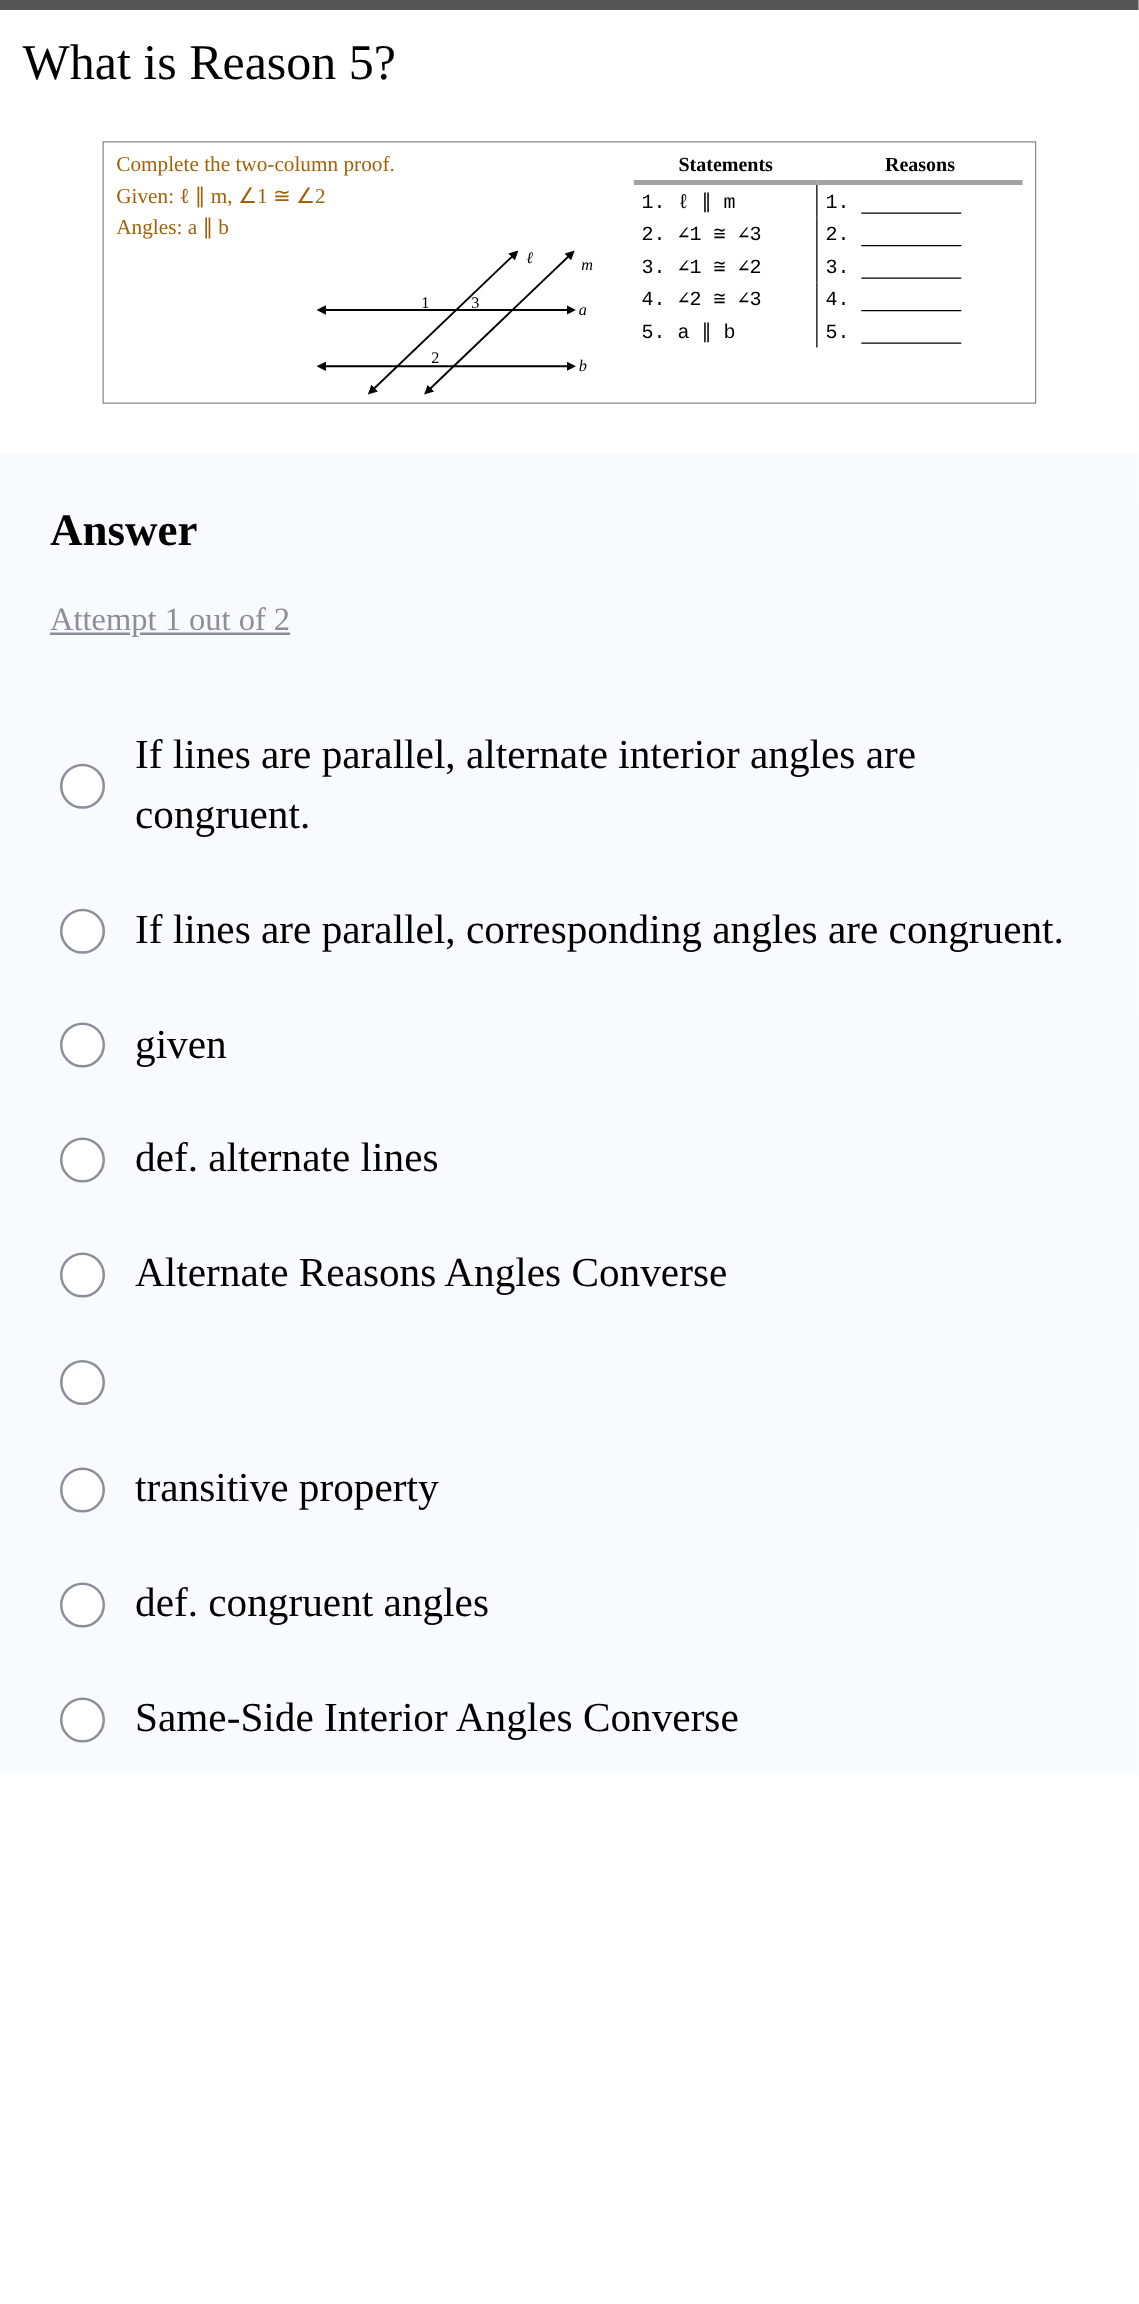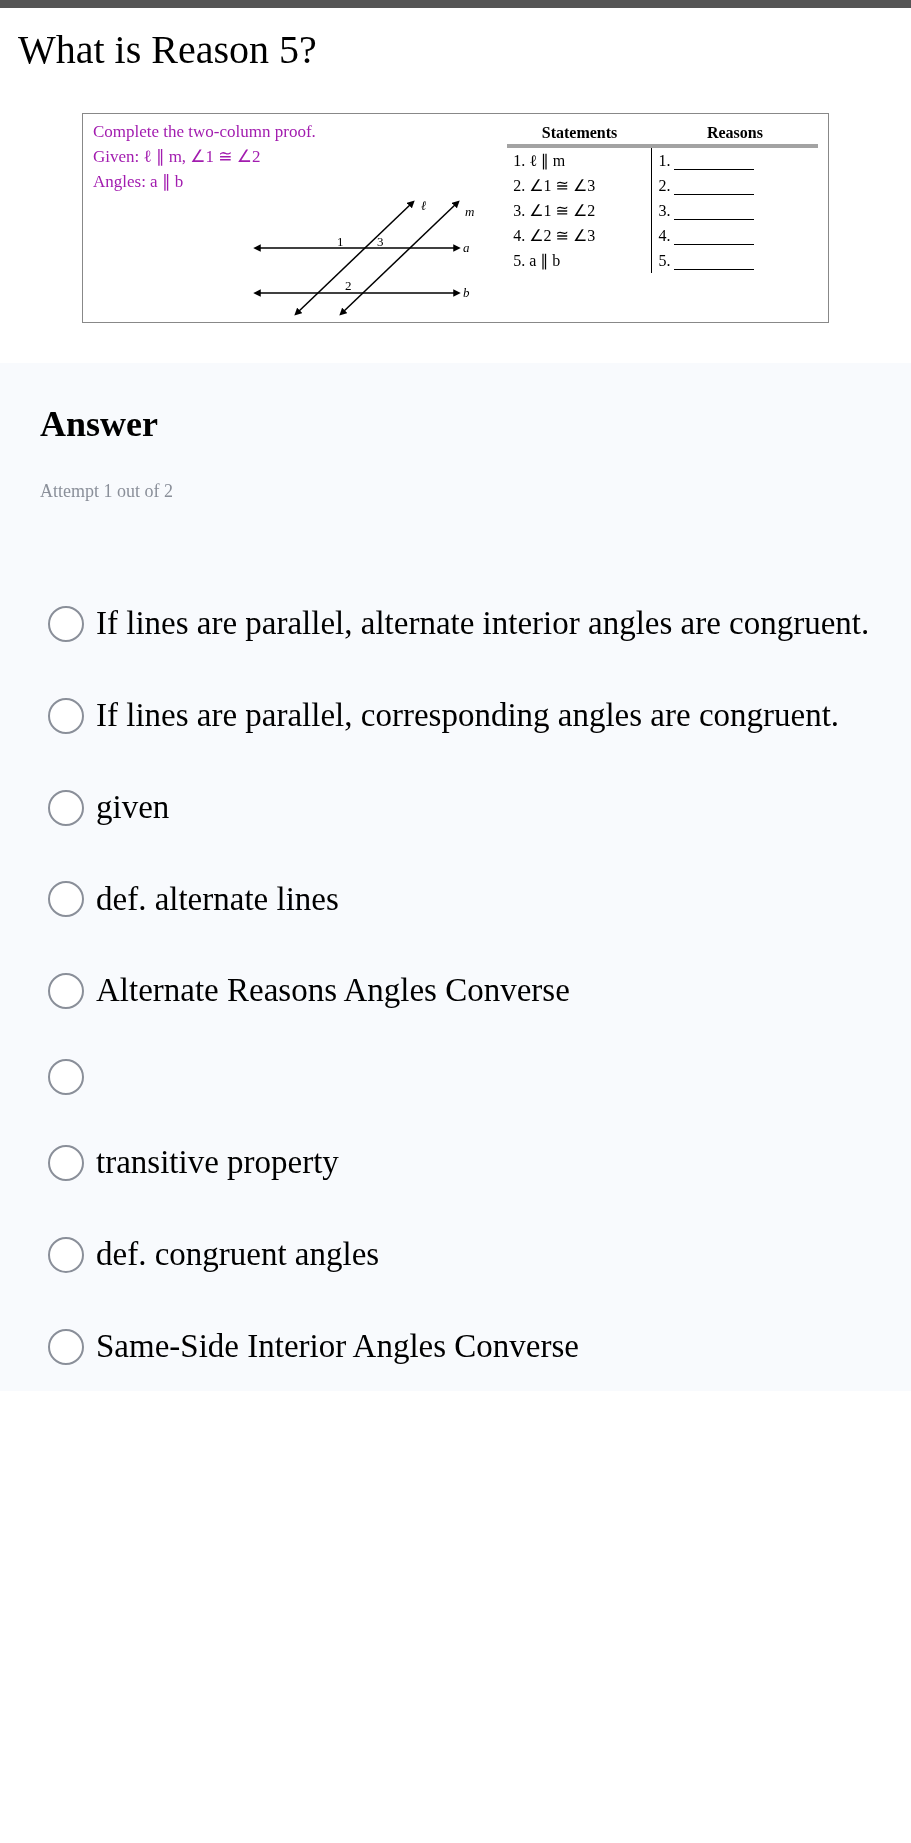--- a/index.html
+++ b/index.html
@@ -19,45 +19,46 @@
     margin: 0 auto 40px auto;
     width: 82%;
     border: 1px solid #888;
     padding: 8px 10px 4px 10px;
     font-family: 'Times New Roman', serif;
     font-size: 17px;
     display: flex;
     gap: 10px;
   }
   .proof-left { flex: 1.3; }
-  .proof-left p { margin-bottom: 4px; color:#a21caf; }
+  .proof-left p { margin-bottom: 4px; color:#a16207; }
   .diagram { margin-top: 6px; height: 120px; position: relative; }
   .diagram svg { width: 260px; height:120px; display:block; margin-left:auto; }
   .proof-right { flex: 1; }
   .proof-table { width: 100%; border-collapse: collapse; font-size: 16px; }
   .proof-table th { text-align: center; font-weight: bold; border-bottom: 4px solid #a3a3a3; padding: 2px 6px; }
-  .proof-table td { padding: 3px 6px; vertical-align: bottom; }
+  .proof-table td { padding: 3px 6px; vertical-align: bottom; font-family: Liberation Mono, monospace; }
   .proof-table td.stmt { border-right: 1px solid #000; white-space:nowrap; }
   .blank { display:inline-block; border-bottom: 1px solid #000; width: 80px; height: 14px; vertical-align: bottom; }
   .answer-section {
     background: #f8fafd;
     padding: 40px 40px 20px 40px;
   }
   .answer-heading {
     font-size: 36px;
     font-weight: bold;
     margin-bottom: 36px;
   }
   .attempt {
-    font-size: 18px;
+    font-size: 26px;
     color: #8a8f99;
-    margin-bottom: 98px;
+    margin-bottom: 70px;
+    text-decoration: underline;
   }
   .options { display: flex; flex-direction: column; gap: 44px; padding-left: 8px; }
-  .option { display: flex; align-items: center; gap: 12px; cursor: pointer; font-family: Liberation Serif, serif; }
+  .option { display: flex; align-items: center; gap: 24px; cursor: pointer; font-family: Liberation Serif, serif; }
   .radio {
     flex: 0 0 auto;
     width: 36px; height: 36px;
     border: 2px solid #8a8f99;
     border-radius: 50%;
     background: #fff;
   }
   .option-text { font-size: 33px; line-height: 1.45; }
 </style>
 </head>

